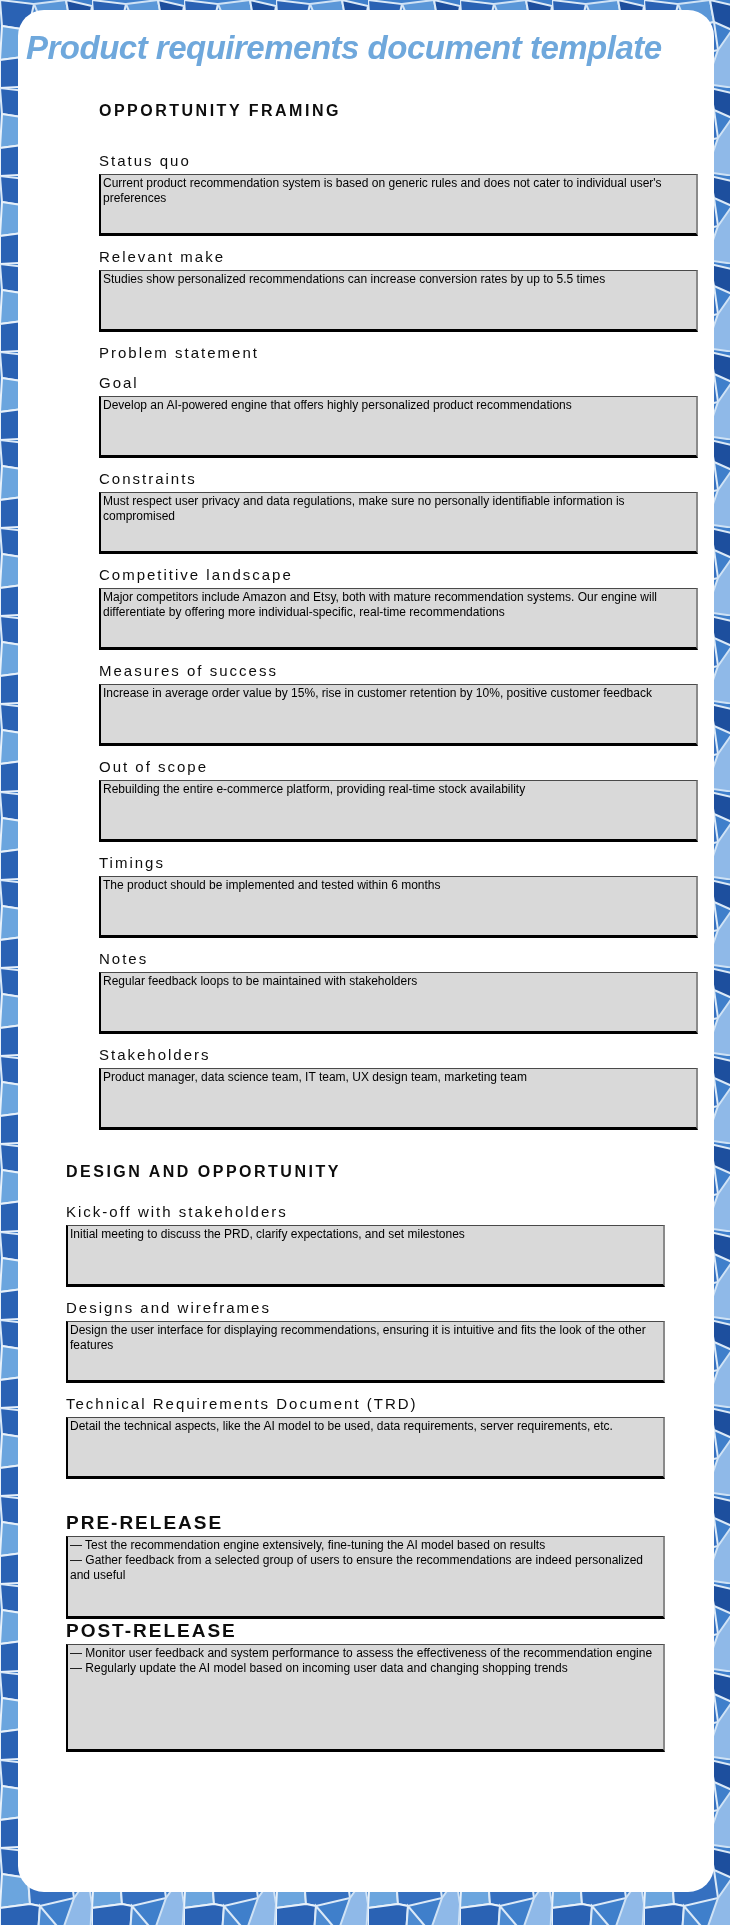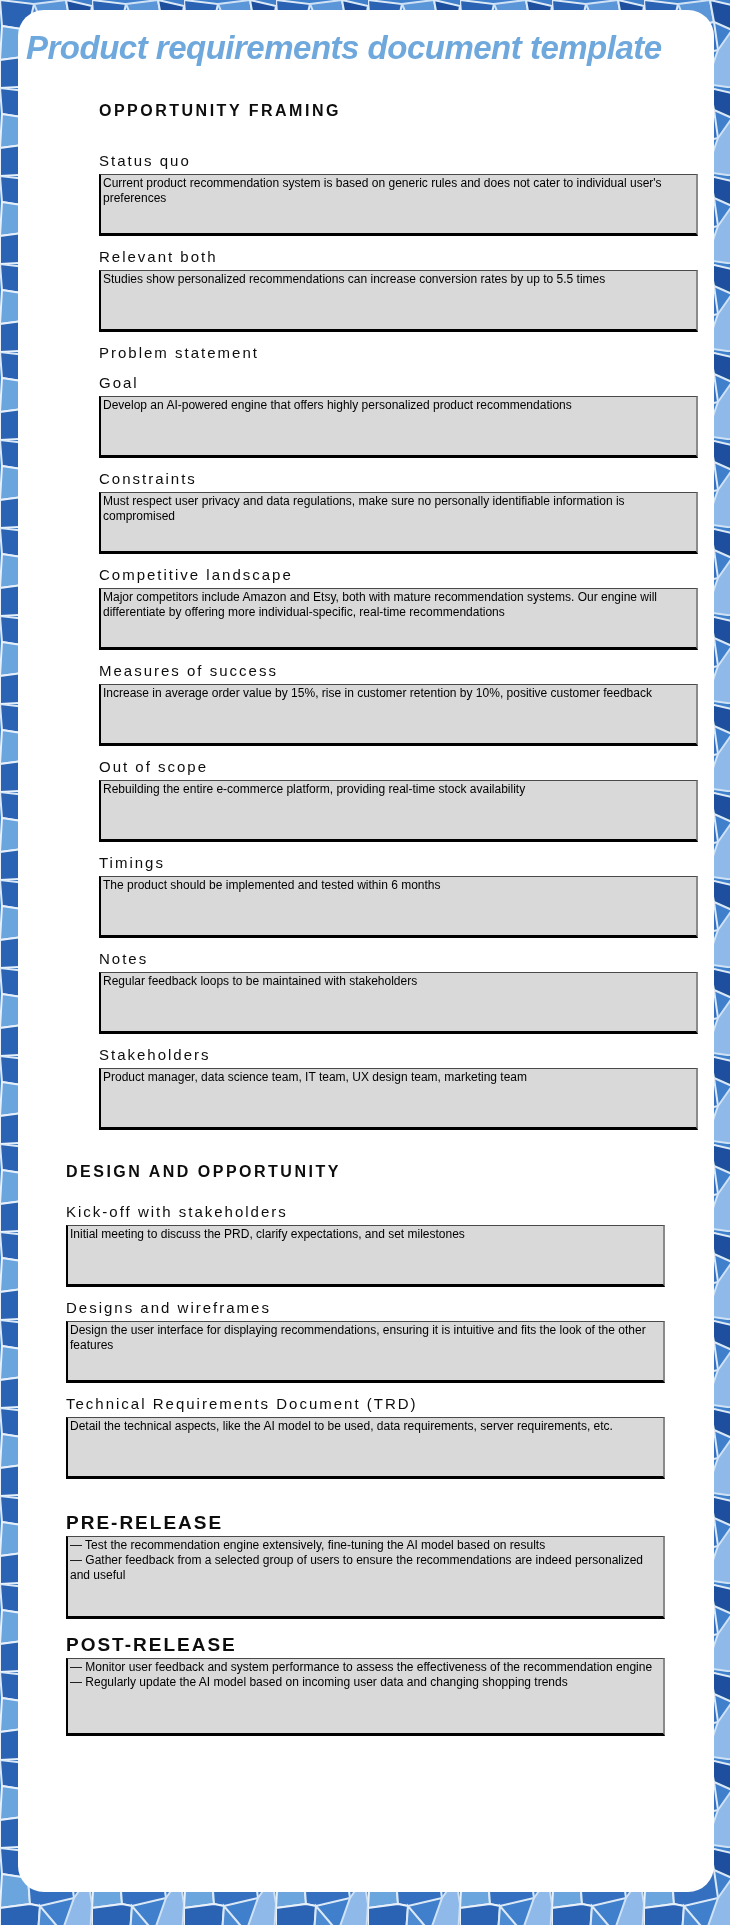--- a/index.html
+++ b/index.html
@@ -38,21 +38,21 @@
     letter-spacing: -0.5px;
     color: #6fa8dc;
     font-style: italic;
   }
   .content {
     padding: 0 49px 0 48px;
   }
   .doc-section { margin-top: 33px; }
   .doc-section:first-child { margin-top: 0; margin-left: 33px; }
   .doc-section.release { }
-  .doc-section.release + .doc-section.release { margin-top: 15px; }
+  .doc-section.release + .doc-section.release { margin-top: 1px; }
 
   .section-heading {
     font-size: 16px;
     line-height: 18px;
     font-weight: bold;
     letter-spacing: 2.5px;
     color: #0d0d0d;
     margin: 0 0 32px 0;
   }
   .doc-section:nth-child(2) .section-heading { margin-bottom: 22px; }
@@ -87,21 +87,21 @@
     resize: none;
     overflow: hidden;
     border-top: 1px solid #4a4a4a;
     border-right: 2px solid #8a8a8a;
     border-bottom: 3px solid #000;
     border-left: 2px solid #000;
     border-radius: 0;
     outline: none;
   }
   .doc-section.release textarea.box { height: 83px; }
-  .doc-section.release + .doc-section.release textarea.box { height: 78px; }
+  .doc-section.release + .doc-section.release textarea.box { height: 108px; }
 </style>
 </head>
 <body>
 
 <svg class="mosaic-bg" xmlns="http://www.w3.org/2000/svg" aria-hidden="true">
   <defs>
     <pattern id="mz" width="92" height="88" patternUnits="userSpaceOnUse">
       <rect width="92" height="88" fill="#3f7fcb"></rect>
       <polygon points="0,0 34,4 28,30 2,26" fill="#2a62b4" stroke="#dbe9f7" stroke-width="2"></polygon>
       <polygon points="34,4 66,0 70,22 44,28" fill="#5b97d8" stroke="#cfe2f5" stroke-width="2"></polygon>
@@ -121,21 +121,21 @@
   <div class="content">
   <div class="doc-section">
     <div class="section-heading">OPPORTUNITY FRAMING</div>
     <div class="fields">
   <div class="field">
     <div class="field-label">Status quo</div>
     <textarea class="box" style="">Current product recommendation system is based on generic rules and does not cater to individual user's preferences</textarea>
   </div>
 
   <div class="field">
-    <div class="field-label">Relevant both</div>
+    <div class="field-label">Relevant make</div>
     <textarea class="box" style="">Studies show personalized recommendations can increase conversion rates by up to 5.5 times</textarea>
   </div>
 
   <div class="field">
     <div class="field-label">Problem statement</div>
   </div>
 
   <div class="field">
     <div class="field-label">Goal</div>
     <textarea class="box" style="">Develop an AI-powered engine that offers highly personalized product recommendations</textarea>

